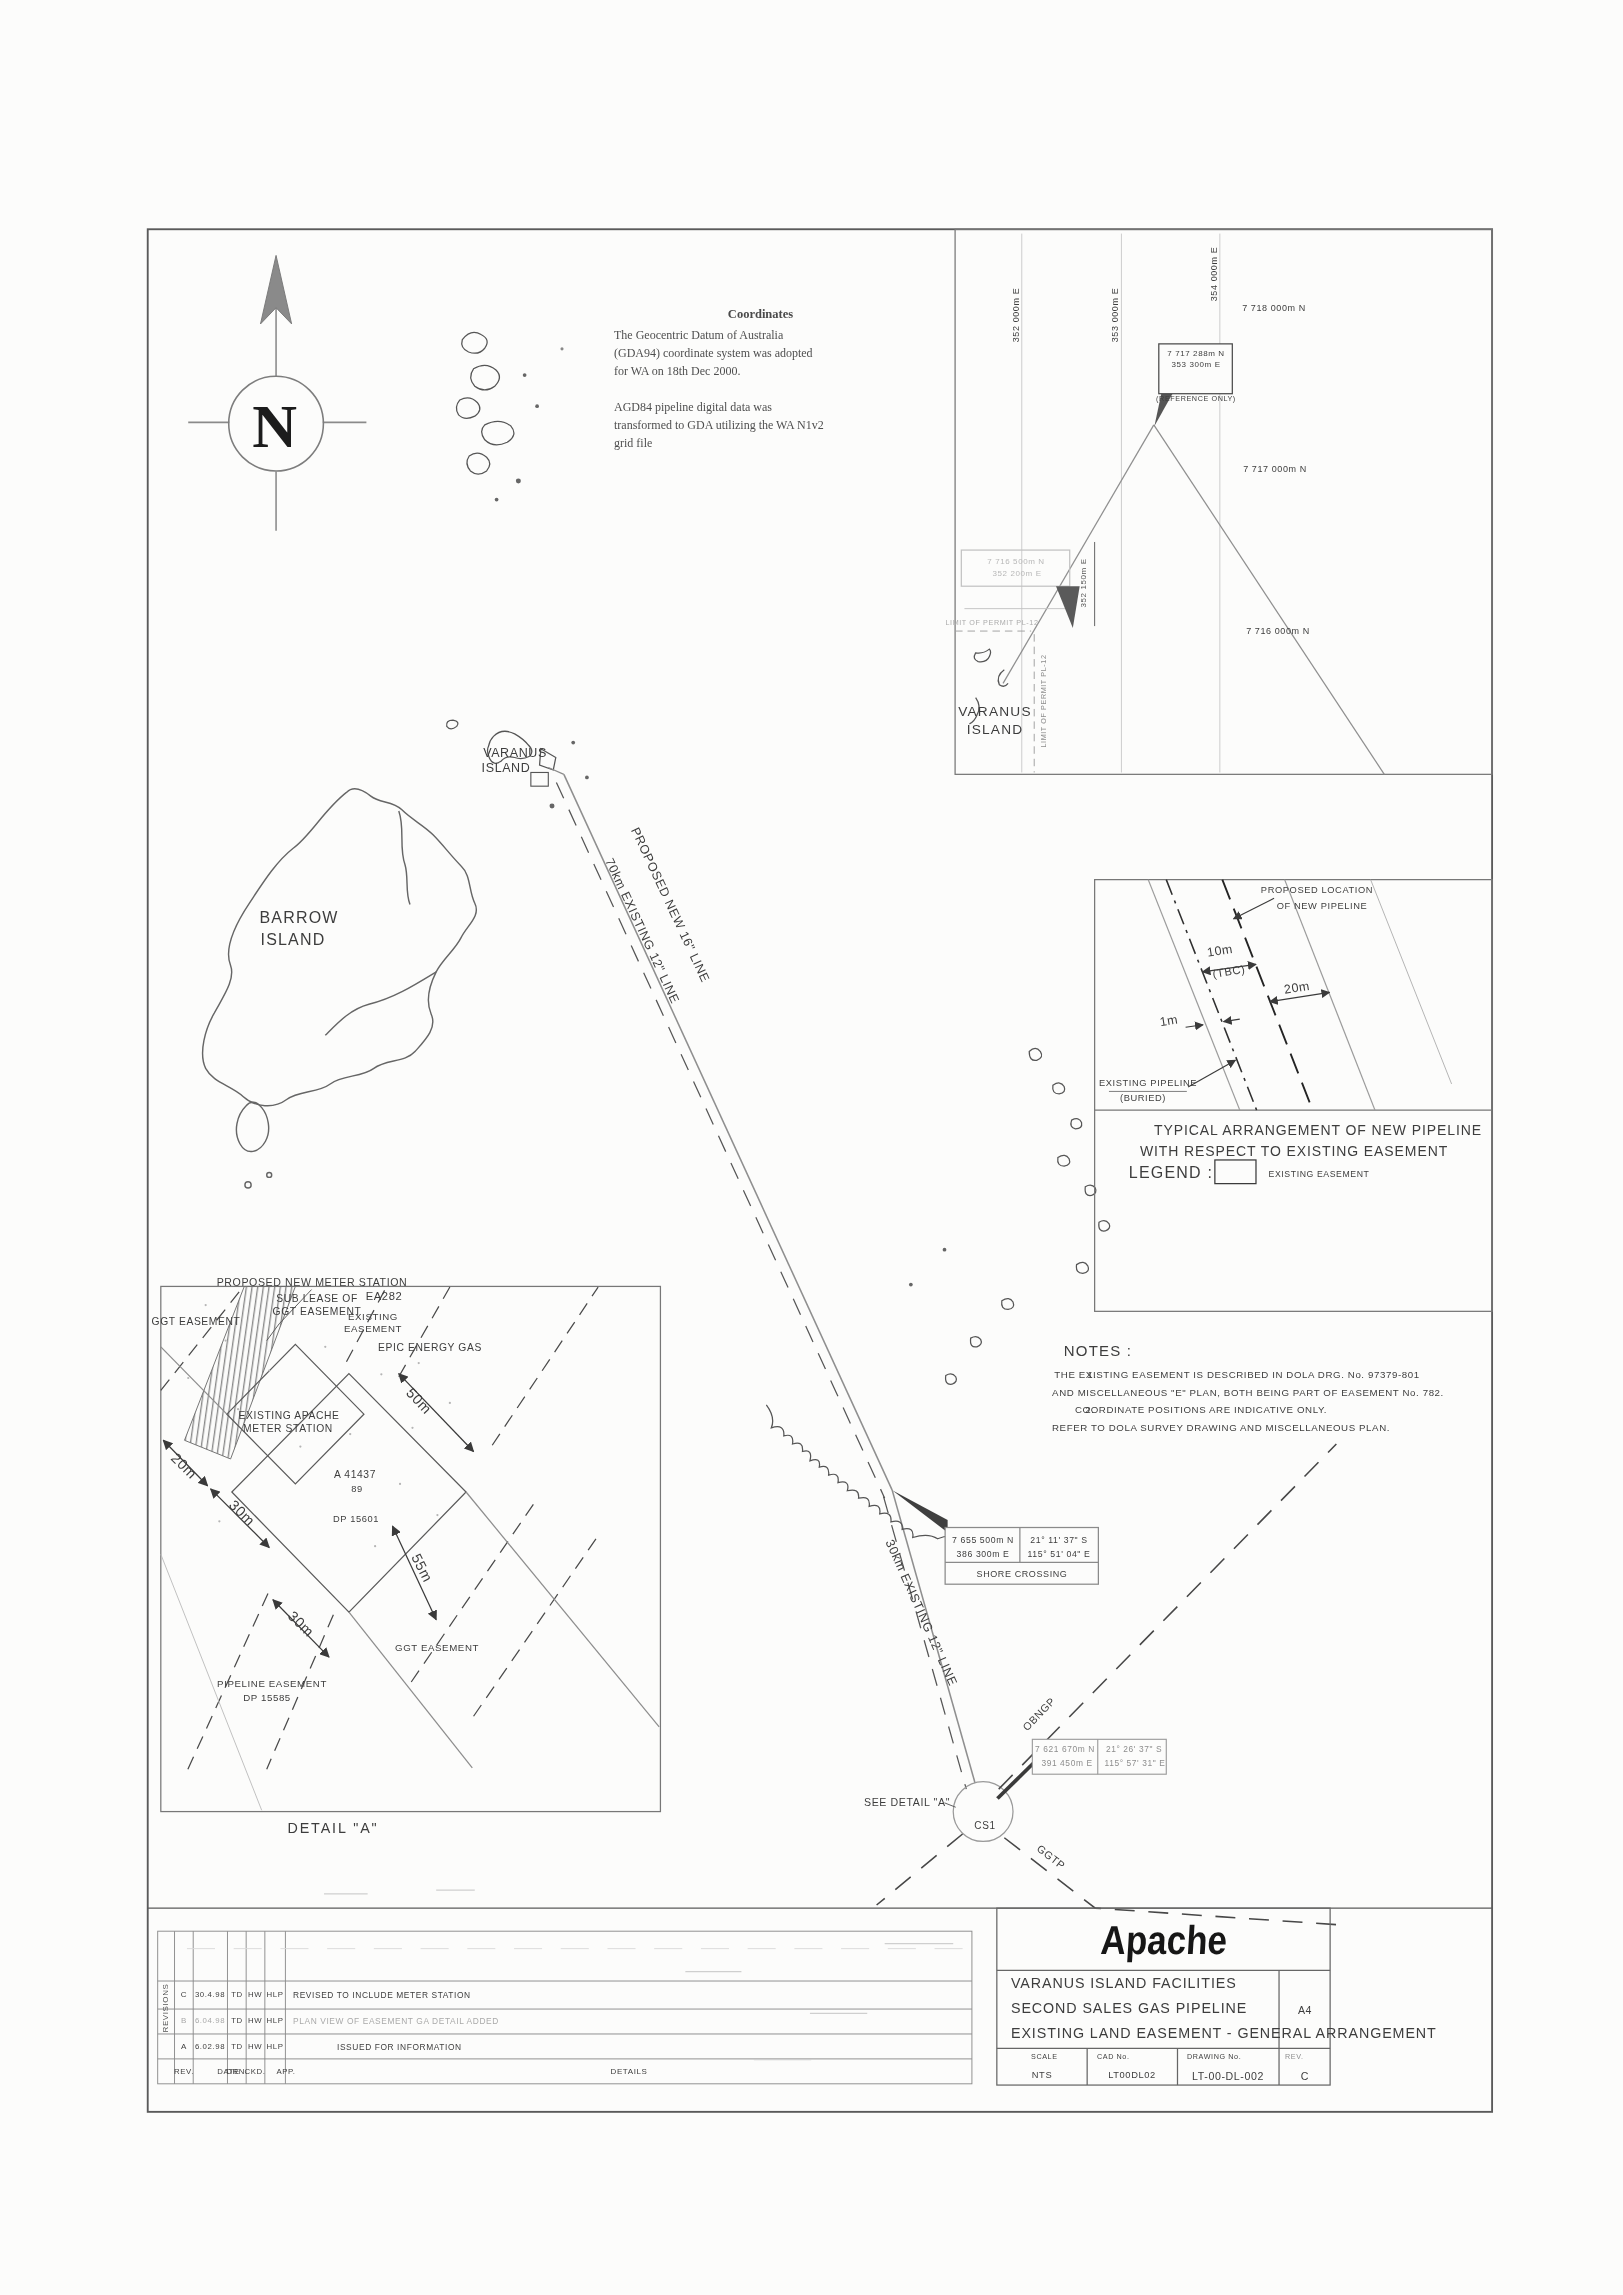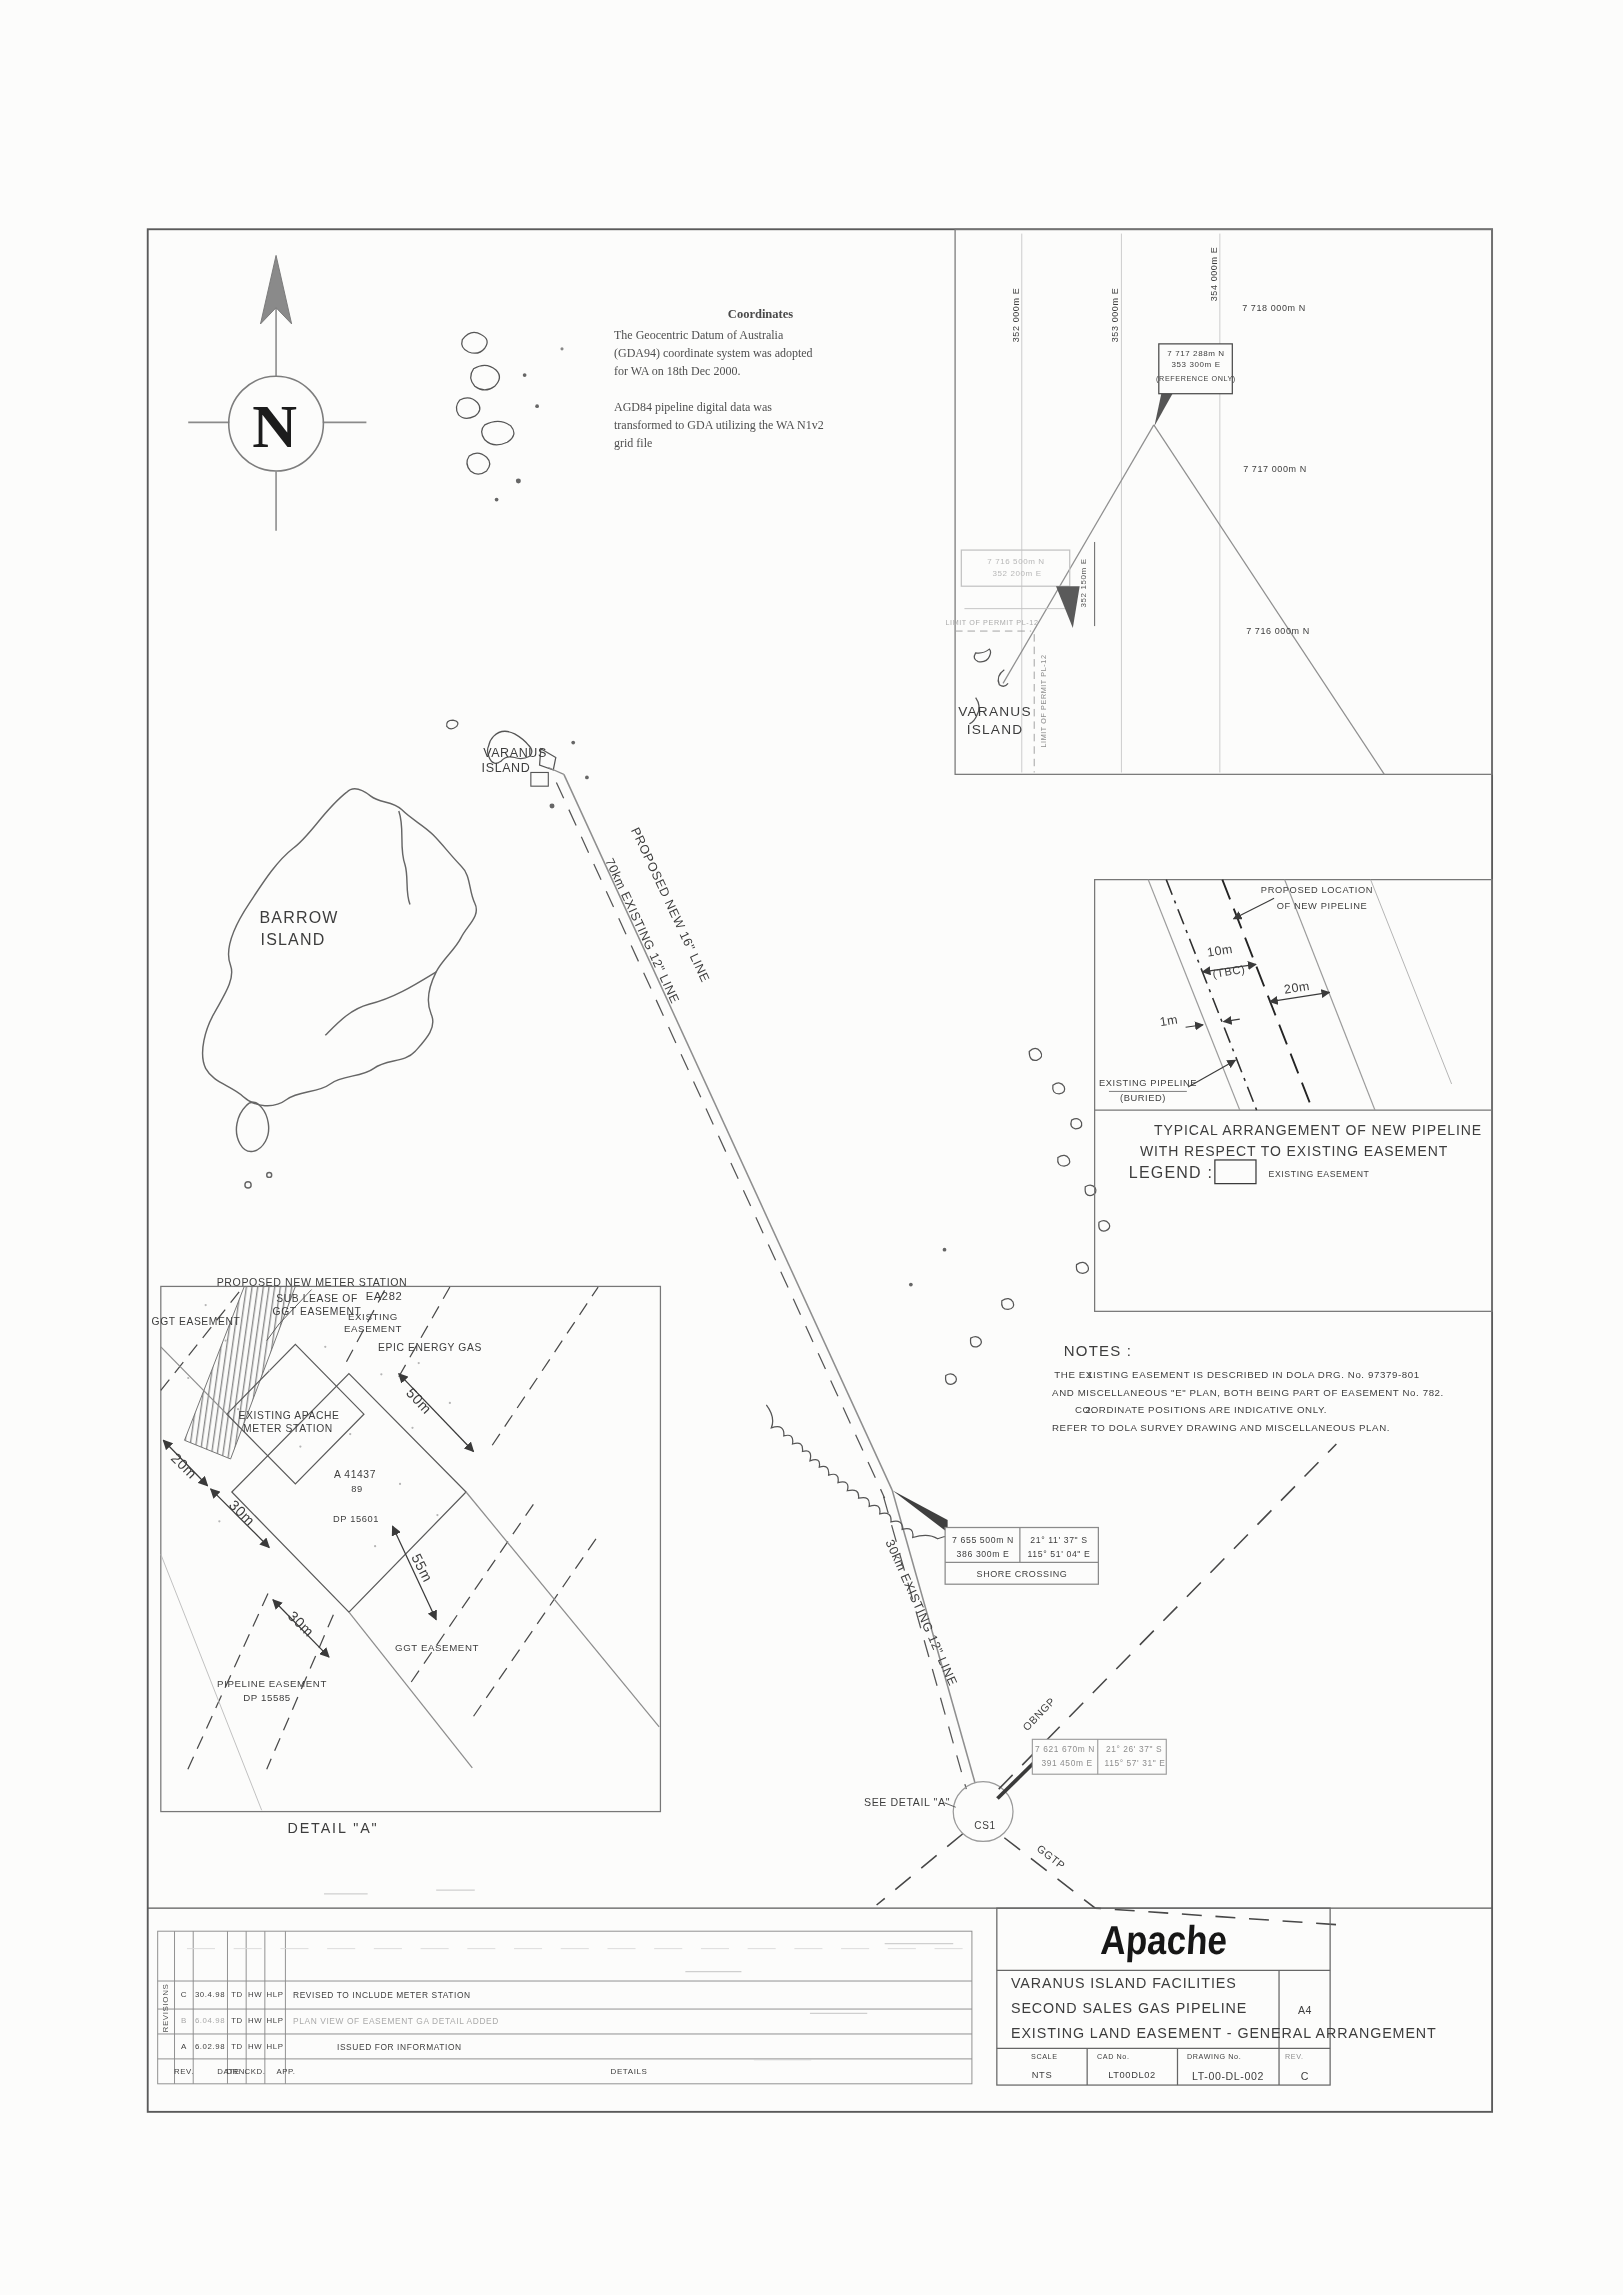--- a/index.html
+++ b/index.html
@@ -285,21 +285,21 @@
 <div class="lbl c grey" style="left:1135px;top:1763px;font-size:8.4px;">115° 57' 31" E</div>
 
 <div class="lbl c" style="left:1016px;top:315px;font-size:9px;transform:translate(-50%,-50%) rotate(-90deg);">352 000m E</div>
 <div class="lbl c" style="left:1115px;top:315px;font-size:9px;transform:translate(-50%,-50%) rotate(-90deg);">353 000m E</div>
 <div class="lbl c" style="left:1214px;top:274px;font-size:9px;transform:translate(-50%,-50%) rotate(-90deg);">354 000m E</div>
 <div class="lbl c" style="left:1274px;top:308px;font-size:9px;">7 718 000m N</div>
 <div class="lbl c" style="left:1275px;top:469px;font-size:9px;">7 717 000m N</div>
 <div class="lbl c" style="left:1278px;top:631px;font-size:9px;">7 716 000m N</div>
 <div class="lbl c" style="left:1196px;top:354px;font-size:8px;">7 717 288m N</div>
 <div class="lbl c" style="left:1196px;top:365px;font-size:8px;">353 300m E</div>
-<div class="lbl c" style="left:1196px;top:379px;font-size:7.2px;">(REFERENCE ONLY)</div>
+<div class="lbl c" style="left:1196px;top:399px;font-size:7.2px;">(REFERENCE ONLY)</div>
 <div class="lbl c faint" style="left:1016px;top:562px;font-size:8px;">7 716 500m N</div>
 <div class="lbl c faint" style="left:1017px;top:574px;font-size:8px;">352 200m E</div>
 <div class="lbl c" style="left:1084px;top:583px;font-size:8px;color:#555;transform:translate(-50%,-50%) rotate(-90deg);">352 150m E</div>
 <div class="lbl c" style="left:992px;top:623px;font-size:7.2px;color:#ababab;">LIMIT OF PERMIT PL-12</div>
 <div class="lbl c grey" style="left:1044px;top:701px;font-size:7.2px;transform:translate(-50%,-50%) rotate(-90deg);">LIMIT OF PERMIT PL-12</div>
 <div class="lbl c" style="left:995px;top:712px;font-size:13.7px;letter-spacing:1.2px;">VARANUS</div>
 <div class="lbl c" style="left:995px;top:730px;font-size:13.7px;letter-spacing:1.2px;">ISLAND</div>
 
 <div class="lbl c" style="left:1317px;top:891px;font-size:9.3px;">PROPOSED LOCATION</div>
 <div class="lbl c" style="left:1322px;top:907px;font-size:9.3px;">OF NEW PIPELINE</div>

